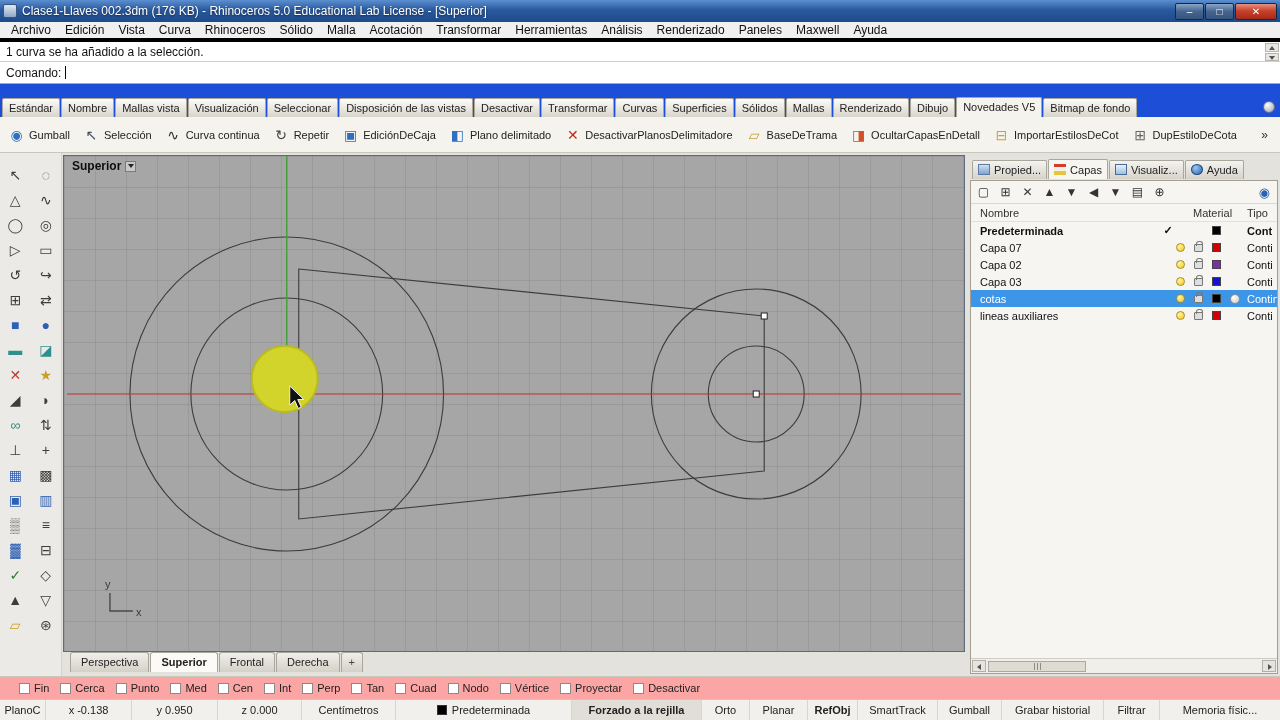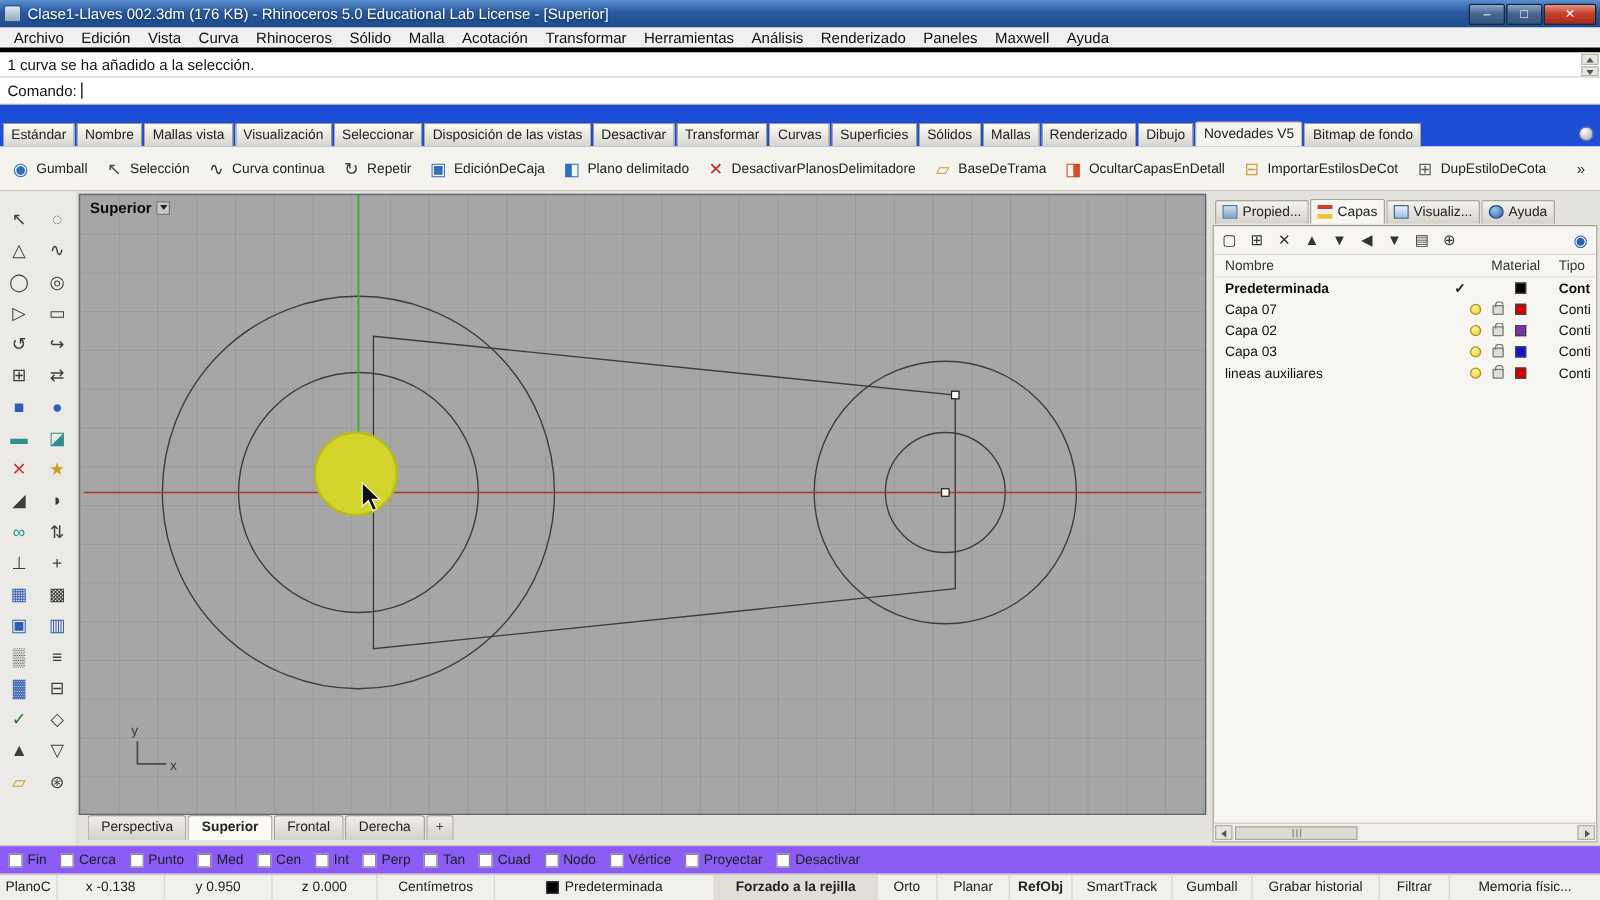--- a/index.html
+++ b/index.html
@@ -113,21 +113,21 @@
   .pscroll{height:15px;border-top:1px solid #cfccc4;background:#f0efec;display:flex;align-items:center;padding:0 1px}
   .ps-btn{width:14px;height:12px;background:#e6e4de;border:1px solid #b3b0a7;position:relative}
   .ps-btn.left:after,.ps-btn.right:after{content:"";position:absolute;top:3px}
   .ps-btn.left:after{left:4px;border-top:3px solid transparent;border-bottom:3px solid transparent;border-right:4px solid #555}
   .ps-btn.right:after{left:5px;border-top:3px solid transparent;border-bottom:3px solid transparent;border-left:4px solid #555}
   .ps-btn.right{margin-left:auto}
   .ps-thumb{width:98px;height:11px;margin-left:2px;background:#dedbd3;border:1px solid #aaa79e;display:flex;align-items:center;justify-content:center;gap:2px}
   .ps-grip{width:1px;height:7px;background:#8f8c84}
 
   
-  .osnap{height:23px;background:#8b5cf6;border-top:1px solid #c9c6bc;display:flex;align-items:center;gap:11px;padding-left:7px;font-size:11px;color:#222}
+  .osnap{height:23px;background:#fca5a5;border-top:1px solid #c9c6bc;display:flex;align-items:center;gap:11px;padding-left:19px;font-size:11px;color:#222}
   .os-item{display:flex;align-items:center;gap:4px;white-space:nowrap}
   .os-cb{width:11px;height:11px;background:#fff;border:1px solid #8a8a8a;flex:none}
 
   
   .statusbar{height:21px;background:#f1f0ec;border-top:1px solid #c9c6bc;display:flex;font-size:11px;color:#222}
   .scell{display:flex;align-items:center;justify-content:center;gap:5px;padding:0 4px;border-right:1px solid #d8d6cf;white-space:nowrap;overflow:hidden}
   .scell.pressed{font-weight:bold;background:#e0ded6}
   .scell.bold{font-weight:bold}
   .sswatch{width:10px;height:10px;border:1px solid #333;background:#000;flex:none}
   .sc0{width:46px}.sc1{width:86px}.sc2{width:86px}.sc3{width:84px}.sc4{width:94px}
@@ -393,20 +393,29 @@
         </div>
         <div class="lrow">
           <span class="lname">Capa 03</span>
           <span class="lcheck"></span>
           <span class="bulb"></span>
           <span class="locki"></span>
           <span class="swatch" style="background-color: rgb(20, 20, 204);"></span>
           <span class="msphere"></span>
           <span class="ltype">Conti</span>
         </div>
+        <div class="lrow selected has-material">
+          <span class="lname">cotas</span>
+          <span class="lcheck"></span>
+          <span class="bulb"></span>
+          <span class="locki"></span>
+          <span class="swatch" style="background-color: rgb(0, 0, 0);"></span>
+          <span class="msphere"></span>
+          <span class="ltype">Contin</span>
+        </div>
         <div class="lrow">
           <span class="lname">lineas auxiliares</span>
           <span class="lcheck"></span>
           <span class="bulb"></span>
           <span class="locki"></span>
           <span class="swatch" style="background-color: rgb(212, 0, 0);"></span>
           <span class="msphere"></span>
           <span class="ltype">Conti</span>
         </div>
       </div>

